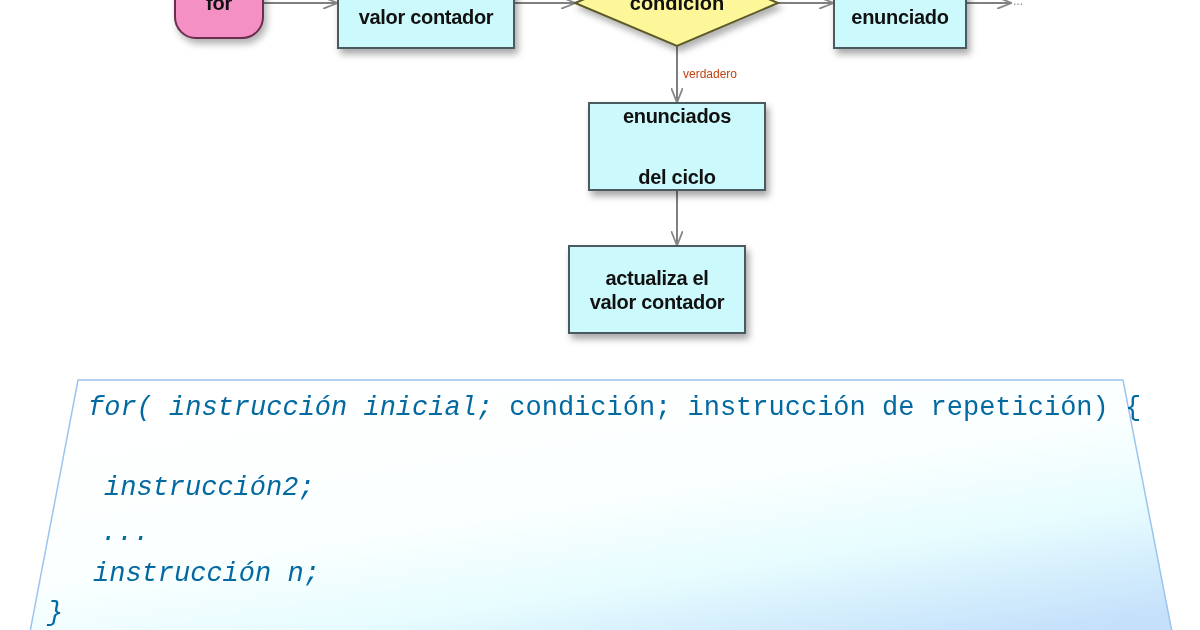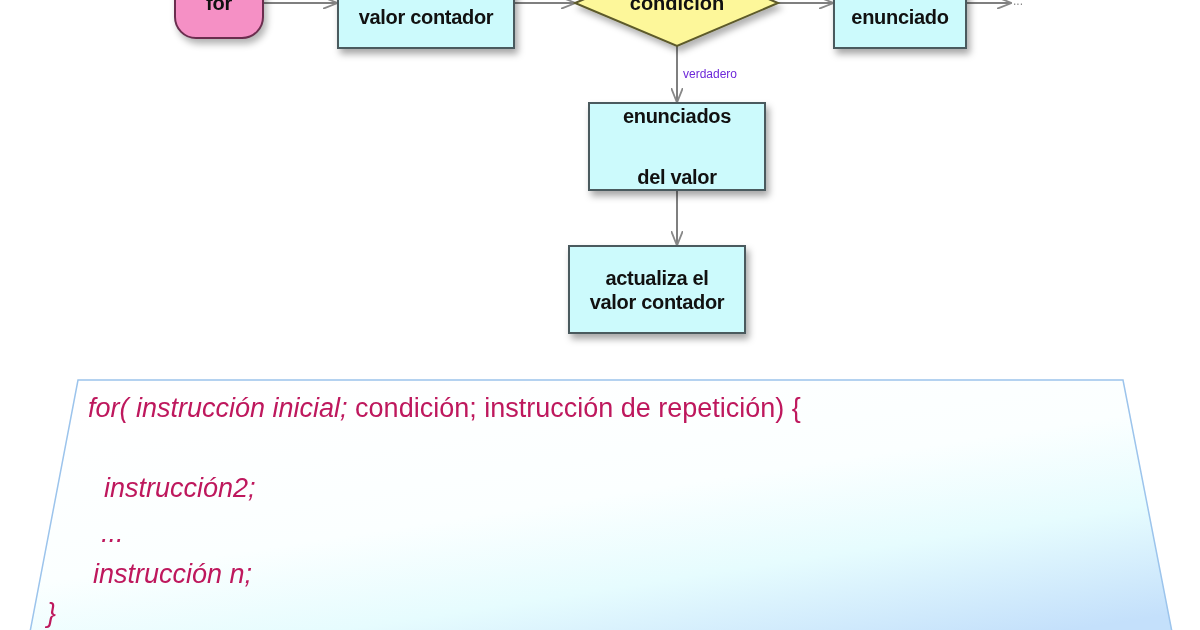--- a/index.html
+++ b/index.html
@@ -17,25 +17,25 @@
       letter-spacing: -0.3px;
     }
     .box {
       background: #ccfafc; border: 2px solid #4a5a5e;
       box-shadow: 3px 5px 7px rgba(0,0,0,0.35);
     }
     .pill {
       background: #f590c5; border: 2px solid #6a2d4e; border-radius: 0 0 22px 22px;
       box-shadow: 3px 5px 7px rgba(0,0,0,0.3);
     }
-    .label-small { position: absolute; font-size: 12px; color: #6d28d9; font-family: "Liberation Sans", sans-serif; }
+    .label-small { position: absolute; font-size: 12px; color: #c2410c; font-family: "Liberation Sans", sans-serif; }
     .diamond-text { position: absolute; font-weight: bold; font-size: 20px; color: #111; text-align: center; font-family: "Liberation Sans", sans-serif; }
     .code-panel { position: absolute; left: 0; top: 370px; width: 1200px; height: 260px; }
     .code {
-      position: absolute; font-family: Liberation Sans, sans-serif; font-size: 27px; color: #be185d;
+      position: absolute; font-family: Liberation Mono, monospace; font-size: 27px; color: #0369a1;
       white-space: pre; line-height: 30px;
     }
     .it { font-style: italic; }
   </style>
 </head>
 <body>
 
 <div class="flow">
   <svg width="1200" height="360" style="position:absolute;left:0;top:0;">
     <defs>
@@ -75,21 +75,21 @@
   <div class="label-small" style="left:683px; top:67px;">verdadero</div>
 
   <div class="node box" style="left:833px; top:-40px; width:134px; height:89px; justify-content:flex-end; padding-bottom:18px;">
     <span>enunciado</span>
   </div>
 
   <div class="label-small" style="left:1013px; top:-6px; color:#888;">...</div>
 
   <div class="node box" style="left:588px; top:102px; width:178px; height:89px;justify-content:space-between;">
     <span>enunciados</span>
-    <span>del valor</span>
+    <span>del ciclo</span>
   </div>
 
   <div class="node box" style="left:568px; top:245px; width:178px; height:89px;">
     <span>actualiza el</span>
     <span>valor contador</span>
   </div>
 </div>
 
 <div class="code-panel">
   <svg width="1200" height="260" style="position:absolute;left:0;top:0;">

